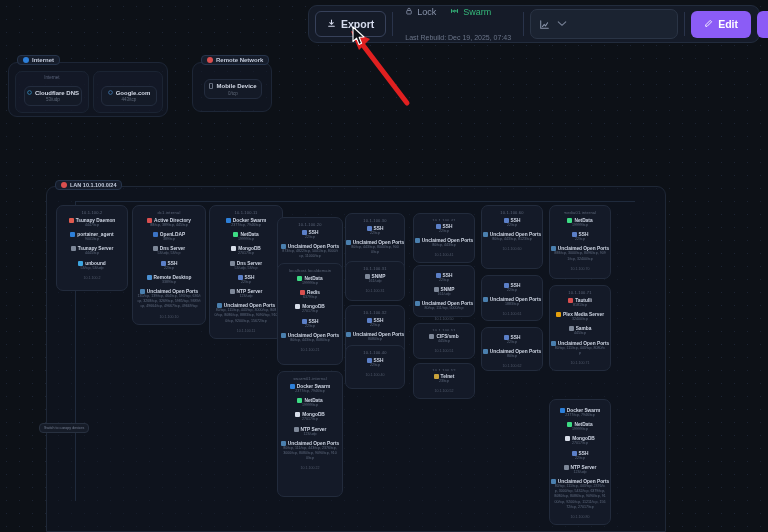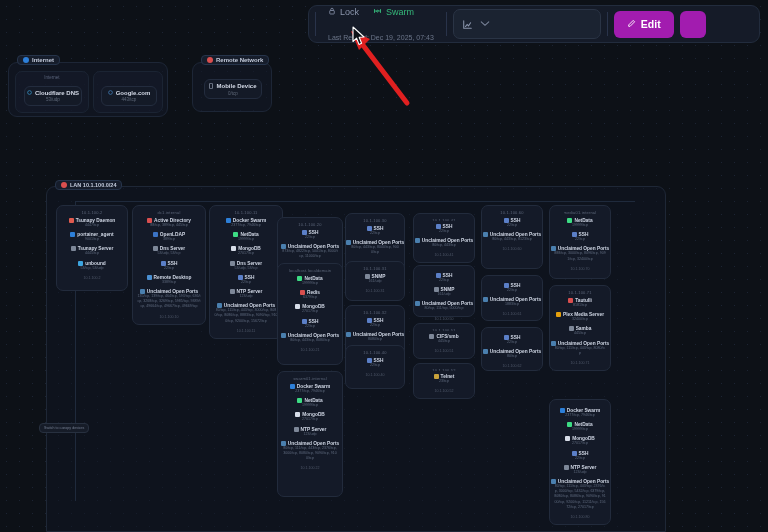--- a/index.html
+++ b/index.html
@@ -73,21 +73,21 @@
     background: #132a1e;
     white-space: nowrap;
   }
   .topo-sub { font-size: 7.5px; color: #6e788d; }
   .chev { color: #7a real; }
   .chev { color: #7a8499; font-size: 9px; }
 
   .tb-btn-primary {
     display: flex; align-items: center; justify-content: center; gap: 5px;
     height: 27px; padding: 0 13px;
-    background: #a21caf;
+    background: #8b5cf6;
     border: none; border-radius: 6px;
     color: #ffffff; font-size: 10.5px; font-weight: bold;
     cursor: pointer; white-space: nowrap;
   }
 
   
   .cursor-arrow { position: absolute; left: 352px; top: 26px; z-index: 60; }
   .red-arrow { position: absolute; left: 350px; top: 30px; z-index: 55; }
 
   
@@ -177,20 +177,28 @@
     font-size: 3.6px; color: #737d90; white-space: nowrap;
   }
 
   .link-line { position: absolute; background: #1f2a3c; }
 </style>
 </head>
 <body>
 
 <div class="toolbar">
 
+  <button class="tb-btn-export">
+    <span>
+      <svg width="9" height="9" viewBox="0 0 16 16" fill="none" stroke="#d6dced" stroke-width="1.8" stroke-linecap="round">
+        <path d="M8 2v7M5 6.5L8 9.5l3-3M3 13h10"></path>
+      </svg>
+    </span>
+    <span>Export</span>
+  </button>
 
   <div class="tb-divider"></div>
 
   <div class="lock-group">
     <div class="lock-row">
       <div class="lock-item">
         <span>
           <svg width="8" height="8" viewBox="0 0 16 16" fill="none" stroke="#8b96ad" stroke-width="1.6">
             <rect x="3.5" y="7" width="9" height="7" rx="1.2"></rect>
               <path d="M5.5 7V5a2.5 2.5 0 015 0v2"></path>

